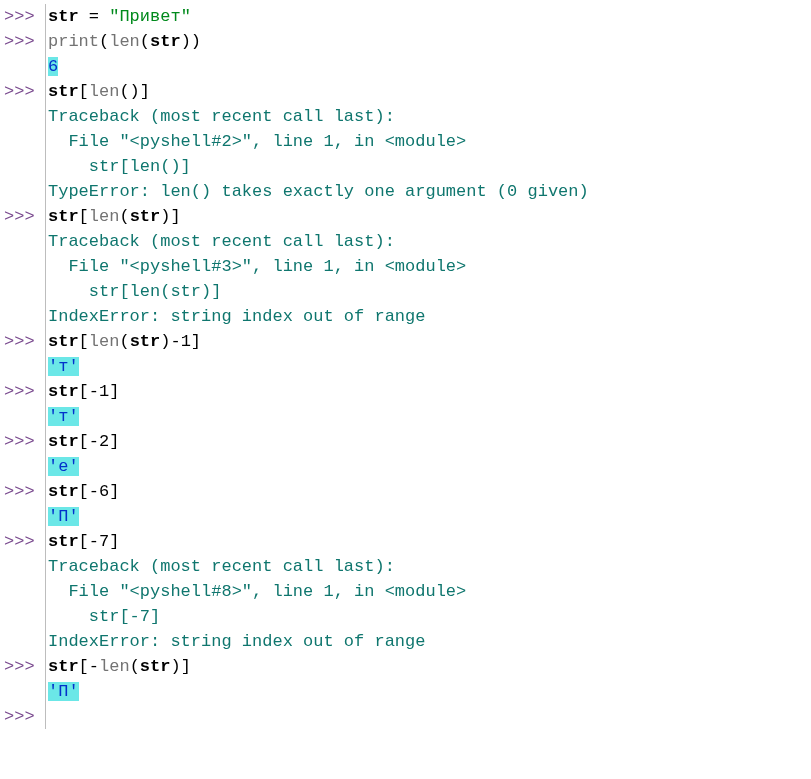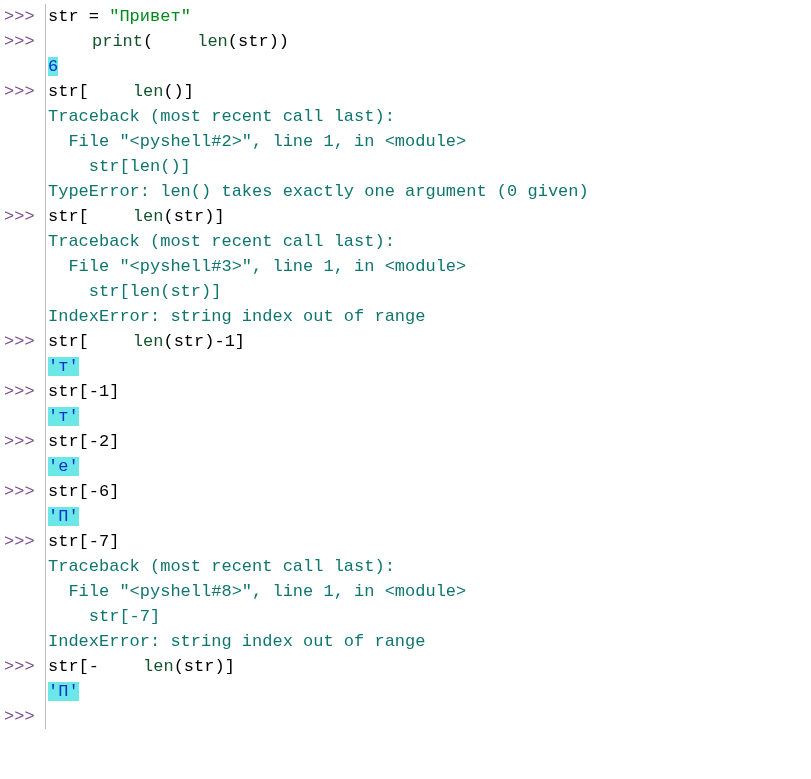--- a/index.html
+++ b/index.html
@@ -29,23 +29,23 @@
     border-right: 1px solid #bdbdbd;
     padding-right: 0px;
     box-sizing: border-box;
     text-align: left;
   }
   .content {
     padding-left: 2px;
     flex: 1 1 auto;
   }
   
-  .t-id   { color: #000000; }           
+  .t-id   { color: #000000; font-weight: bold; }           
   .t-op   { color: #000000; }           
   .t-str  { color: #008a1c; }           
-  .t-fn   { color: #14532d; margin-left: 44px; }           
+  .t-fn   { color: #737373; }           
   .t-err  { color: #0f766e; }           
   .t-out  { color: #0331cb; background: #6be7e7; } 
 </style>
 </head>
 <body>
 
 <div class="shell" id="shell"><div class="line"><span class="gutter">&gt;&gt;&gt;</span><span class="content"><span class="t-id">str</span><span class="t-op"> = </span><span class="t-str">"Привет"</span></span></div><div class="line"><span class="gutter">&gt;&gt;&gt;</span><span class="content"><span class="t-fn">print</span><span class="t-op">(</span><span class="t-fn">len</span><span class="t-op">(</span><span class="t-id">str</span><span class="t-op">))</span></span></div><div class="line"><span class="gutter">   </span><span class="content"><span class="t-out">6</span></span></div><div class="line"><span class="gutter">&gt;&gt;&gt;</span><span class="content"><span class="t-id">str</span><span class="t-op">[</span><span class="t-fn">len</span><span class="t-op">()]</span></span></div><div class="line"><span class="gutter">   </span><span class="content"><span class="t-err">Traceback (most recent call last):</span></span></div><div class="line"><span class="gutter">   </span><span class="content"><span class="t-err">  File "&lt;pyshell#2&gt;", line 1, in &lt;module&gt;</span></span></div><div class="line"><span class="gutter">   </span><span class="content"><span class="t-err">    str[len()]</span></span></div><div class="line"><span class="gutter">   </span><span class="content"><span class="t-err">TypeError: len() takes exactly one argument (0 given)</span></span></div><div class="line"><span class="gutter">&gt;&gt;&gt;</span><span class="content"><span class="t-id">str</span><span class="t-op">[</span><span class="t-fn">len</span><span class="t-op">(</span><span class="t-id">str</span><span class="t-op">)]</span></span></div><div class="line"><span class="gutter">   </span><span class="content"><span class="t-err">Traceback (most recent call last):</span></span></div><div class="line"><span class="gutter">   </span><span class="content"><span class="t-err">  File "&lt;pyshell#3&gt;", line 1, in &lt;module&gt;</span></span></div><div class="line"><span class="gutter">   </span><span class="content"><span class="t-err">    str[len(str)]</span></span></div><div class="line"><span class="gutter">   </span><span class="content"><span class="t-err">IndexError: string index out of range</span></span></div><div class="line"><span class="gutter">&gt;&gt;&gt;</span><span class="content"><span class="t-id">str</span><span class="t-op">[</span><span class="t-fn">len</span><span class="t-op">(</span><span class="t-id">str</span><span class="t-op">)-1]</span></span></div><div class="line"><span class="gutter">   </span><span class="content"><span class="t-out">'т'</span></span></div><div class="line"><span class="gutter">&gt;&gt;&gt;</span><span class="content"><span class="t-id">str</span><span class="t-op">[-1]</span></span></div><div class="line"><span class="gutter">   </span><span class="content"><span class="t-out">'т'</span></span></div><div class="line"><span class="gutter">&gt;&gt;&gt;</span><span class="content"><span class="t-id">str</span><span class="t-op">[-2]</span></span></div><div class="line"><span class="gutter">   </span><span class="content"><span class="t-out">'е'</span></span></div><div class="line"><span class="gutter">&gt;&gt;&gt;</span><span class="content"><span class="t-id">str</span><span class="t-op">[-6]</span></span></div><div class="line"><span class="gutter">   </span><span class="content"><span class="t-out">'П'</span></span></div><div class="line"><span class="gutter">&gt;&gt;&gt;</span><span class="content"><span class="t-id">str</span><span class="t-op">[-7]</span></span></div><div class="line"><span class="gutter">   </span><span class="content"><span class="t-err">Traceback (most recent call last):</span></span></div><div class="line"><span class="gutter">   </span><span class="content"><span class="t-err">  File "&lt;pyshell#8&gt;", line 1, in &lt;module&gt;</span></span></div><div class="line"><span class="gutter">   </span><span class="content"><span class="t-err">    str[-7]</span></span></div><div class="line"><span class="gutter">   </span><span class="content"><span class="t-err">IndexError: string index out of range</span></span></div><div class="line"><span class="gutter">&gt;&gt;&gt;</span><span class="content"><span class="t-id">str</span><span class="t-op">[-</span><span class="t-fn">len</span><span class="t-op">(</span><span class="t-id">str</span><span class="t-op">)]</span></span></div><div class="line"><span class="gutter">   </span><span class="content"><span class="t-out">'П'</span></span></div><div class="line"><span class="gutter">&gt;&gt;&gt;</span><span class="content"></span></div></div>
 
 </body></html>

